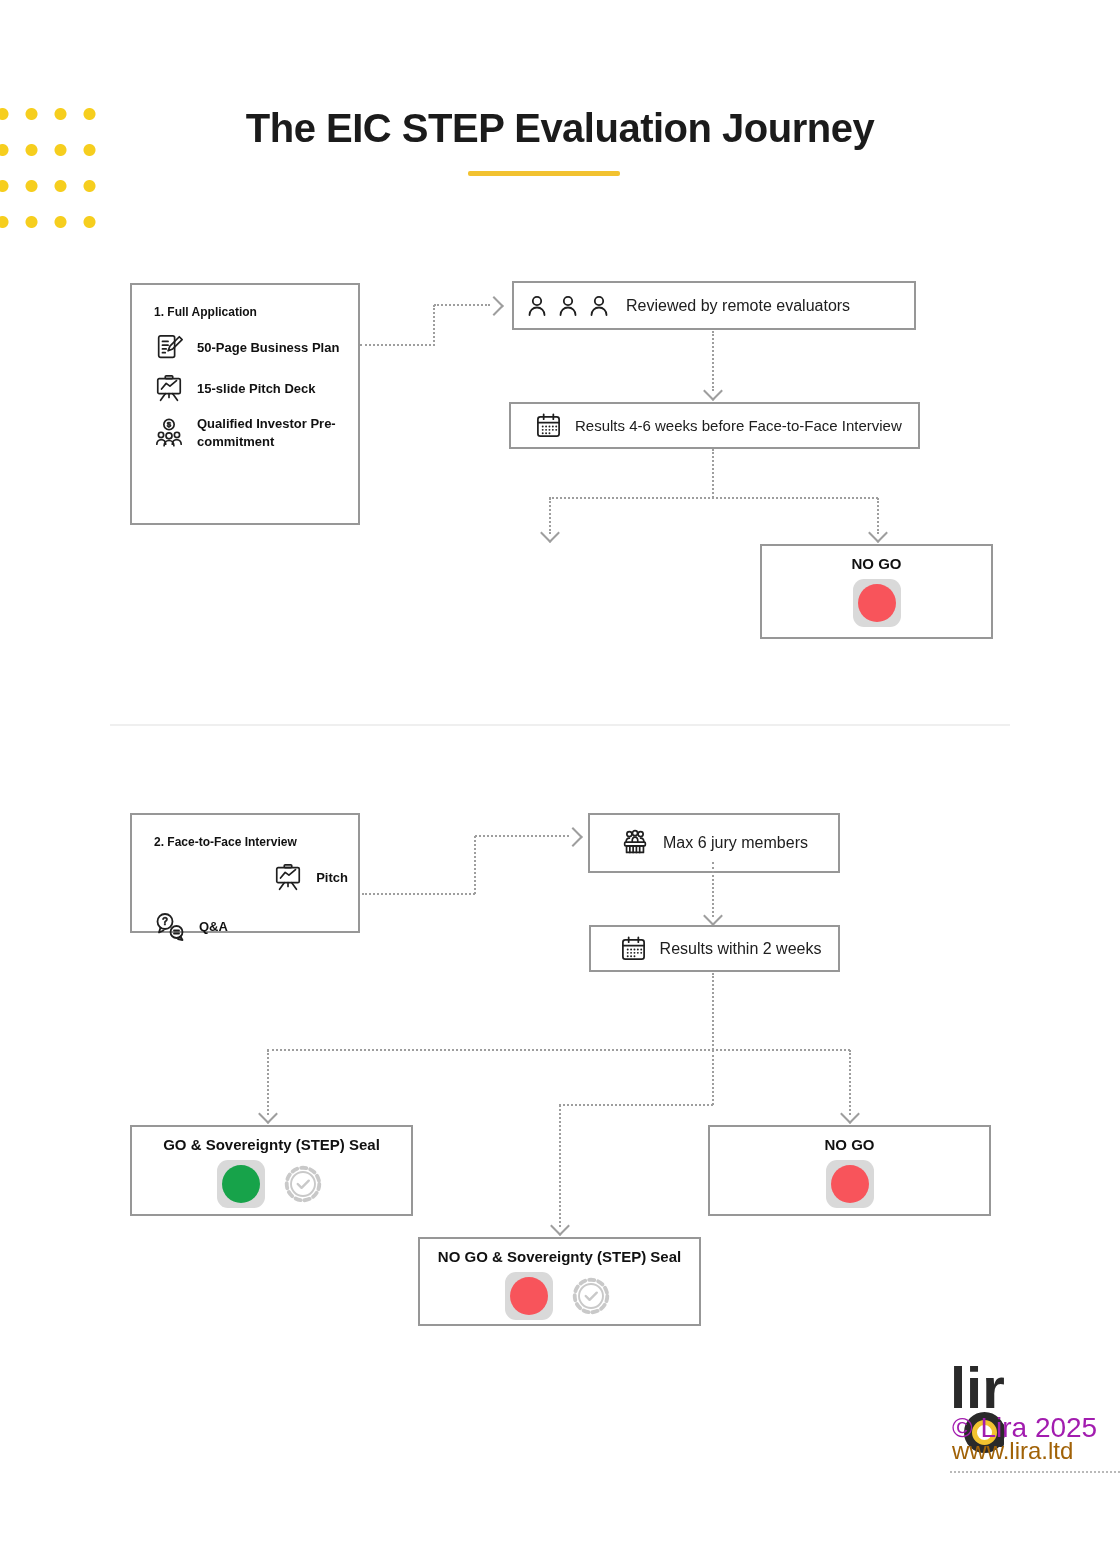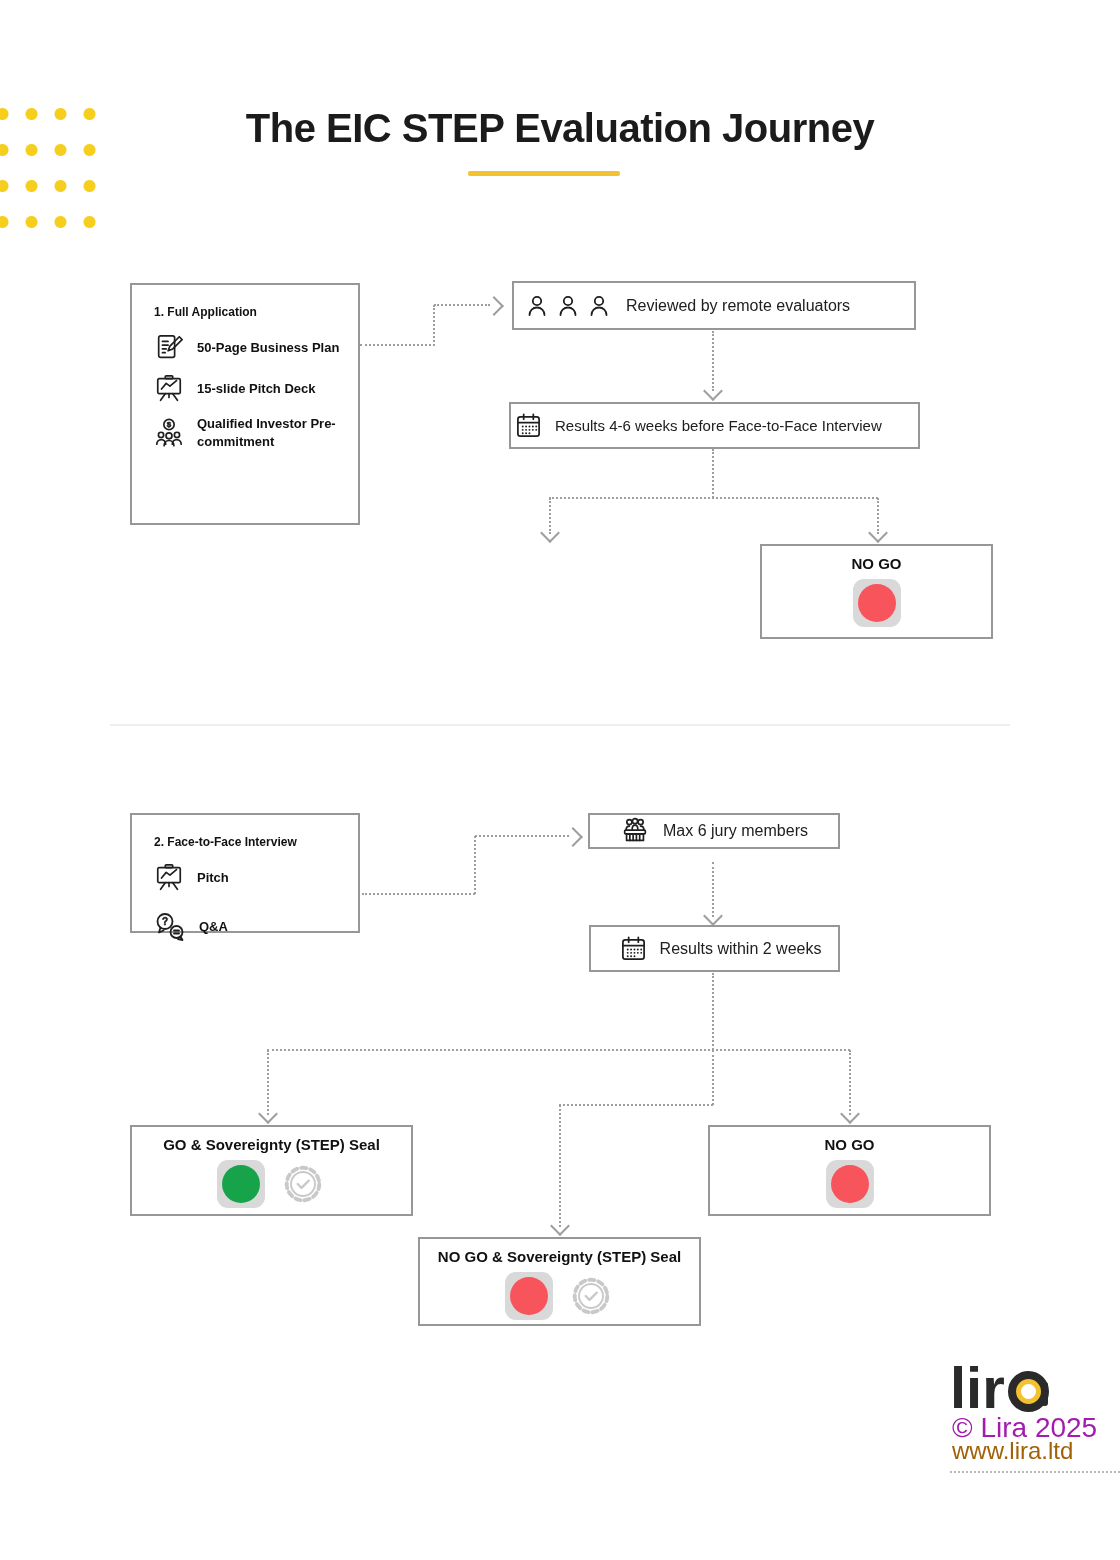--- a/index.html
+++ b/index.html
@@ -44,21 +44,21 @@
   .hline{position:absolute;height:0;border-top:2px dotted #9e9e9e;}
   .vline{position:absolute;width:0;border-left:2px dotted #9e9e9e;}
   .chev{position:absolute;width:12px;height:12px;
         border-right:2.5px solid #9e9e9e;border-bottom:2.5px solid #9e9e9e;}
   .chev.down{transform:rotate(45deg);}
   .chev.right{transform:rotate(-45deg);}
 
   .divider{position:absolute;left:110px;top:724px;width:900px;height:0;border-top:2px solid #efefef;}
 
   
-  .logo-row{position:absolute;left:950px;top:1364px;display:flex;align-items:flex-end;}
+  .logo-row{position:absolute;left:950px;top:1364px;display:flex;align-items:flex-end;flex-direction:column;}
   .logo-txt{font-size:58px;font-weight:bold;color:#2a2a2a;line-height:0.82;letter-spacing:0px;}
   .logo-a{position:relative;width:41px;height:41px;border:9px solid #2a2a2a;border-radius:50%;
           box-sizing:border-box;margin-left:3px;}
   .logo-a::before{content:"";position:absolute;inset:-1px;border:5px solid #F2C230;border-radius:50%;}
   .logo-a::after{content:"";position:absolute;right:-8px;bottom:-3px;width:7px;height:24px;
                  background:#2a2a2a;border-radius:3px;}
   .site{position:absolute;left:952px;top:1437px;font-size:24px;color:#a16207;}
   .foot-dots{position:absolute;left:950px;top:1471px;width:170px;height:0;border-top:2px dotted #b9b9b9;}
   .copyright{position:absolute;left:952px;top:1412px;font-size:28px;color:#a21caf;}
 
@@ -137,21 +137,21 @@
         <circle cx="12" cy="7" r="4.2"></circle>
           <path d="M4.5 21 c0-4.6 3.3-7.5 7.5-7.5 s7.5 2.9 7.5 7.5"></path>
         </svg>
     </span>
     <span class="flow-text" style="margin-left:15px;">Reviewed by remote evaluators</span>
   </div>
 
   <div class="vline" style="left:712px;top:331px;height:60px;"></div>
   <div class="chev down" style="left:706px;top:384px;"></div>
 
-  <div class="box flow" style="left:509px;top:402px;width:411px;height:47px;padding-left:4px;gap:13px;">
+  <div class="box flow" style="left:509px;top:402px;width:411px;height:47px;padding-left:24px;gap:13px;">
     <svg class="ic" width="27" height="27" viewBox="0 0 28 28">
       <rect x="3" y="5" width="22" height="20" rx="2.5"></rect>
       <line x1="9" y1="2.5" x2="9" y2="7.5"></line>
         <line x1="19" y1="2.5" x2="19" y2="7.5"></line>
       <line x1="3" y1="11" x2="25" y2="11"></line>
       <g fill="#1f1f1f" stroke="none">
         <circle cx="8" cy="15" r="1"></circle>
           <circle cx="11.5" cy="15" r="1"></circle>
           <circle cx="15" cy="15" r="1"></circle>
           <circle cx="18.5" cy="15" r="1"></circle>
@@ -184,21 +184,21 @@
         <div class="dot red"></div>
       </div>
     </div>
   </div>
 
   <div class="divider"></div>
 
   <div class="box step-box" style="left:130px;top:813px;width:230px;height:120px;">
     <div class="step-heading">2. Face-to-Face Interview</div>
 
-    <div class="step-item" style="margin-bottom:18px;">
+    <div class="step-item" style="margin-bottom:18px;justify-content:flex-end;">
       <svg class="ic" width="30" height="30" viewBox="0 0 32 32">
         <rect x="12" y="2" width="8" height="3" rx="1"></rect>
         <rect x="4" y="5" width="24" height="16" rx="1.5"></rect>
         <polyline points="8,16 13,10 17,13 24,7"></polyline>
         <line x1="16" y1="21" x2="16" y2="25"></line>
         <line x1="12" y1="21" x2="7" y2="28"></line>
           <line x1="20" y1="21" x2="25" y2="28"></line>
       </svg>
       <div class="lbl">Pitch</div>
     </div>
@@ -215,21 +215,21 @@
       </svg>
       <div class="lbl">Q&amp;A</div>
     </div>
   </div>
 
   <div class="hline" style="left:362px;top:893px;width:113px;"></div>
   <div class="vline" style="left:474px;top:836px;height:58px;"></div>
   <div class="hline" style="left:475px;top:835px;width:94px;"></div>
   <div class="chev right" style="left:566px;top:830px;"></div>
 
-  <div class="box flow" style="left:588px;top:813px;width:252px;height:36px;justify-content:center;gap:13px;">
+  <div class="box flow" style="left:588px;top:813px;width:252px;height:60px;justify-content:center;gap:13px;">
     <svg class="ic" width="30" height="30" viewBox="0 0 32 32">
       <circle cx="10" cy="6.5" r="2.7"></circle>
         <circle cx="16" cy="5.5" r="2.7"></circle>
         <circle cx="22" cy="6.5" r="2.7"></circle>
       <path d="M6.5 15 c0-2.5 1.5-4.2 3.5-4.2 M13 14 c0-2.6 1.3-4.2 3-4.2 s3 1.6 3 4.2 M22 10.8 c2 0 3.5 1.7 3.5 4.2"></path>
       <rect x="5" y="15" width="22" height="4" rx="1"></rect>
       <rect x="7" y="19" width="18" height="7"></rect>
       <line x1="10.5" y1="19" x2="10.5" y2="26"></line>
         <line x1="14" y1="19" x2="14" y2="26"></line>
       <line x1="17.5" y1="19" x2="17.5" y2="26"></line>

